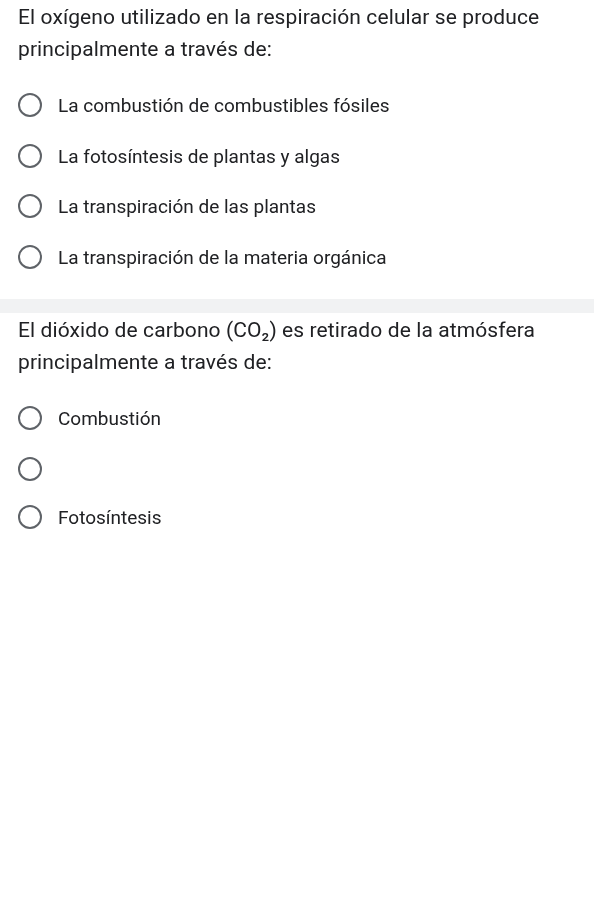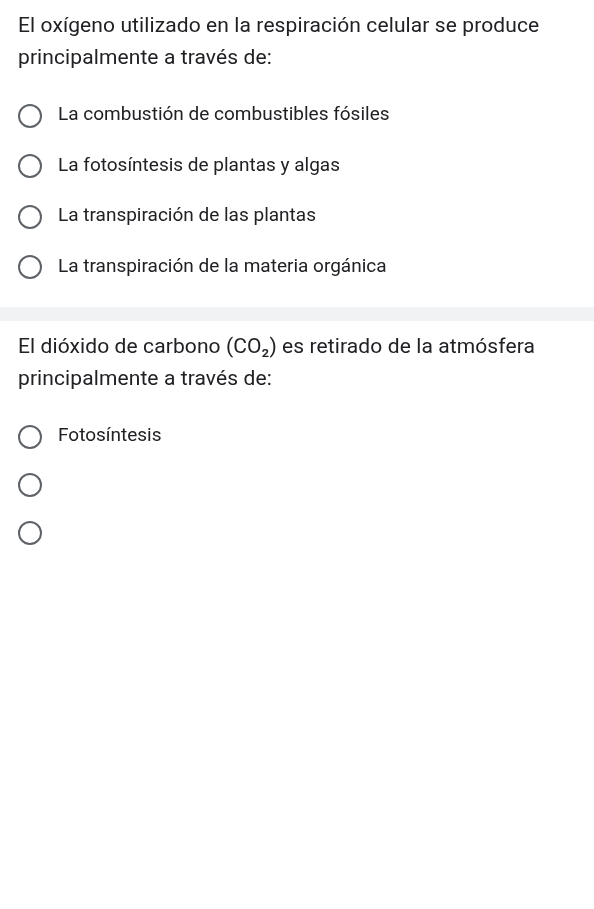--- a/index.html
+++ b/index.html
@@ -6,38 +6,38 @@
       margin: 0;
       padding: 0;
       box-sizing: border-box;
     }
     body {
       font-family: Roboto, Arial, sans-serif;
       background-color: #ffffff;
       width: 594px;
     }
     .question-block {
-      padding: 10px 18px 28px 18px;
+      padding: 2px 18px 28px 18px;
       background-color: #ffffff;
     }
     .question-text {
       font-size: 21px;
       color: #202124;
       line-height: 1.5;
       margin-bottom: 28px;
       letter-spacing: 0.1px;
     }
     .options {
       display: flex;
       flex-direction: column;
       gap: 24px;
     }
     .option {
       display: flex;
-      align-items: flex-end;
+      align-items: flex-start;
       gap: 16px;
       cursor: pointer;
     }
     .radio-outer {
       width: 24px;
       height: 24px;
       border: 2.5px solid #5f6368;
       border-radius: 50%;
       flex-shrink: 0;
       display: flex;
@@ -82,22 +82,23 @@
   </div>
 </div>
 
 <div class="divider"></div>
 
 <div class="question-block">
   <div class="question-text extra-spacing">El dióxido de carbono (CO₂) es retirado de la atmósfera principalmente a través de:</div>
   <div class="options">
     <div class="option">
       <div class="radio-outer"></div>
-      <div class="option-label">Fotosíntesis</div>
+      <div class="option-label">Combustión</div>
     </div>
     <div class="option">
       <div class="radio-outer"></div>
     </div>
     <div class="option">
       <div class="radio-outer"></div>
+      <div class="option-label">Fotosíntesis</div>
     </div>
   </div>
 </div>
 
 </body></html>

